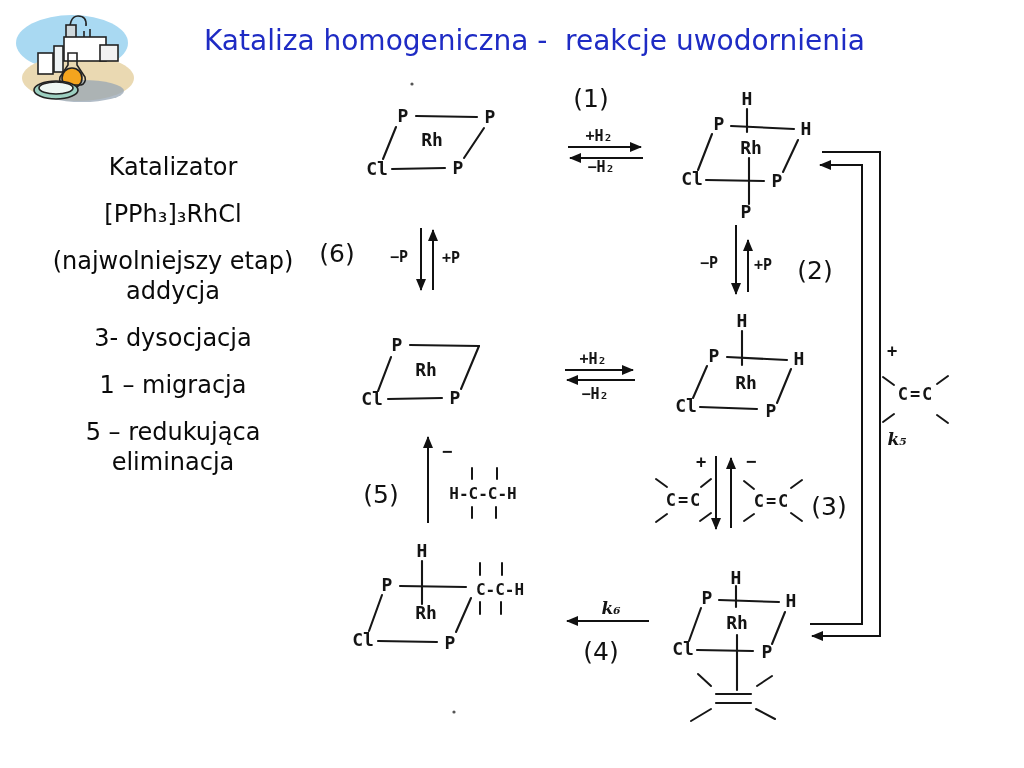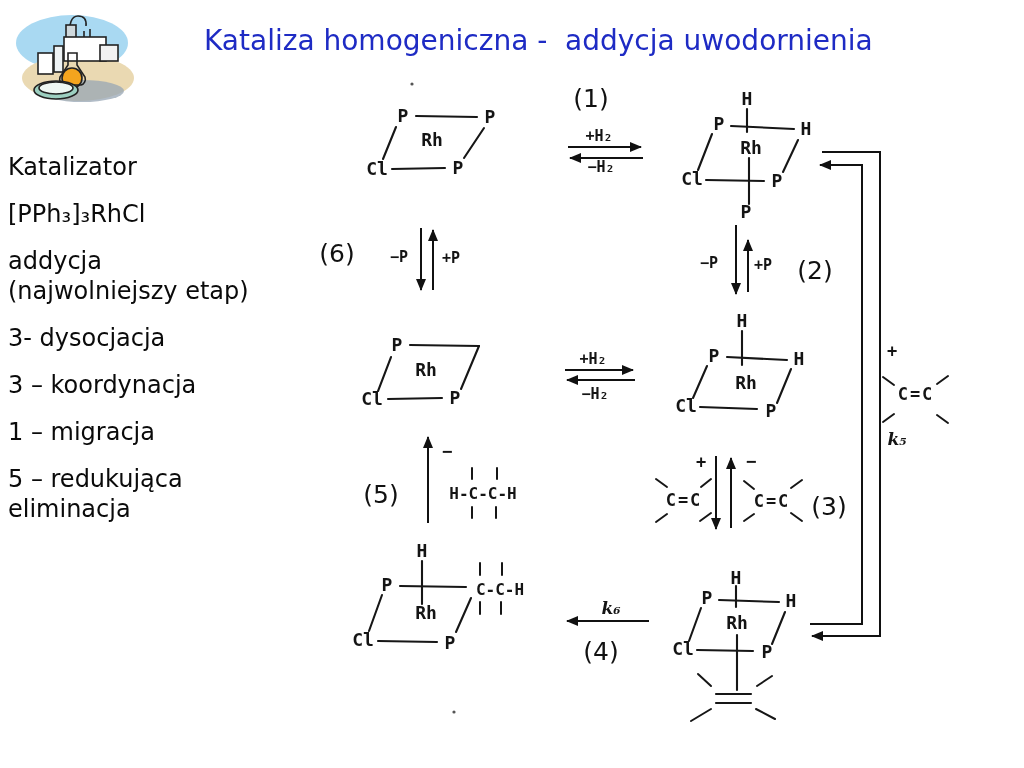--- a/index.html
+++ b/index.html
@@ -3,21 +3,21 @@
 <meta charset="utf-8">
 <style>
   html,body{margin:0;padding:0;background:#fff;}
   .slide{position:relative;width:1024px;height:768px;background:#ffffff;overflow:hidden;
          font-family:"DejaVu Sans",sans-serif;}
   .title{position:absolute;left:204px;top:24px;margin:0;font-size:28px;font-weight:400;
          color:#1e2bc4;letter-spacing:0px;font-family:"DejaVu Sans",sans-serif;white-space:pre;}
   .left-panel{position:absolute;left:8px;top:152px;width:330px;color:#0a0a0a;
               font-size:24px;line-height:30px;}
   .left-panel p{margin:0 0 17px 0;}
-  .lp-line{display:block;}
+  .lp-line{display:block;text-align:center;}
   .clipart{position:absolute;left:8px;top:5px;}
   .diagram{position:absolute;left:0;top:0;}
   .bond{stroke:#161616;stroke-width:2.1;stroke-linecap:round;fill:none;}
   .dash{stroke:#161616;stroke-width:2;stroke-linecap:round;}
   .arrow{stroke:#111;stroke-width:2;fill:none;}
   text{fill:#141414;}
   .atom{font:700 18px "DejaVu Sans Mono","DejaVu Sans",monospace;text-anchor:middle;}
   .grp{font:700 16px "DejaVu Sans Mono","DejaVu Sans",monospace;text-anchor:middle;}
   .cec{font:700 17px "DejaVu Sans Mono","DejaVu Sans",monospace;text-anchor:middle;letter-spacing:2px;}
   .rg{font:700 15px "DejaVu Sans Mono","DejaVu Sans",monospace;text-anchor:middle;}
@@ -45,38 +45,35 @@
     <g stroke="#222" stroke-width="1.6">
       <rect x="30" y="48" width="15" height="21" fill="#ffffff"></rect>
       <rect x="46" y="41" width="9" height="26" fill="#eef3f5"></rect>
       <circle cx="64" cy="73" r="10" fill="#f4a41e"></circle>
       <path d="M60,48 h9 v12 l8,12 a5,6 0 0 1 -4,8 h-17 a5,6 0 0 1 -4,-8 l8,-12 z" fill="none"></path>
       <ellipse cx="48" cy="85" rx="22" ry="9" fill="#9ccfc0"></ellipse>
       <ellipse cx="48" cy="83" rx="17" ry="6" fill="#eef7f3"></ellipse>
     </g>
   </svg>
 
-  <h1 class="title">Kataliza homogeniczna -  addycja uwodornienia</h1>
+  <h1 class="title">Kataliza homogeniczna -  reakcje uwodornienia</h1>
 
   <div class="left-panel">
     <p>
       <span class="lp-line">Katalizator</span>
     </p>
     <p>
       <span class="lp-line">[PPh₃]₃RhCl</span>
     </p>
     <p>
+      <span class="lp-line">(najwolniejszy etap)</span>
       <span class="lp-line">addycja</span>
-      <span class="lp-line">(najwolniejszy etap)</span>
     </p>
     <p>
       <span class="lp-line">3- dysocjacja</span>
-    </p>
-    <p>
-      <span class="lp-line">3 – koordynacja</span>
     </p>
     <p>
       <span class="lp-line">1 – migracja</span>
     </p>
     <p>
       <span class="lp-line">5 – redukująca</span>
       <span class="lp-line">eliminacja</span>
     </p>
   </div>
 

